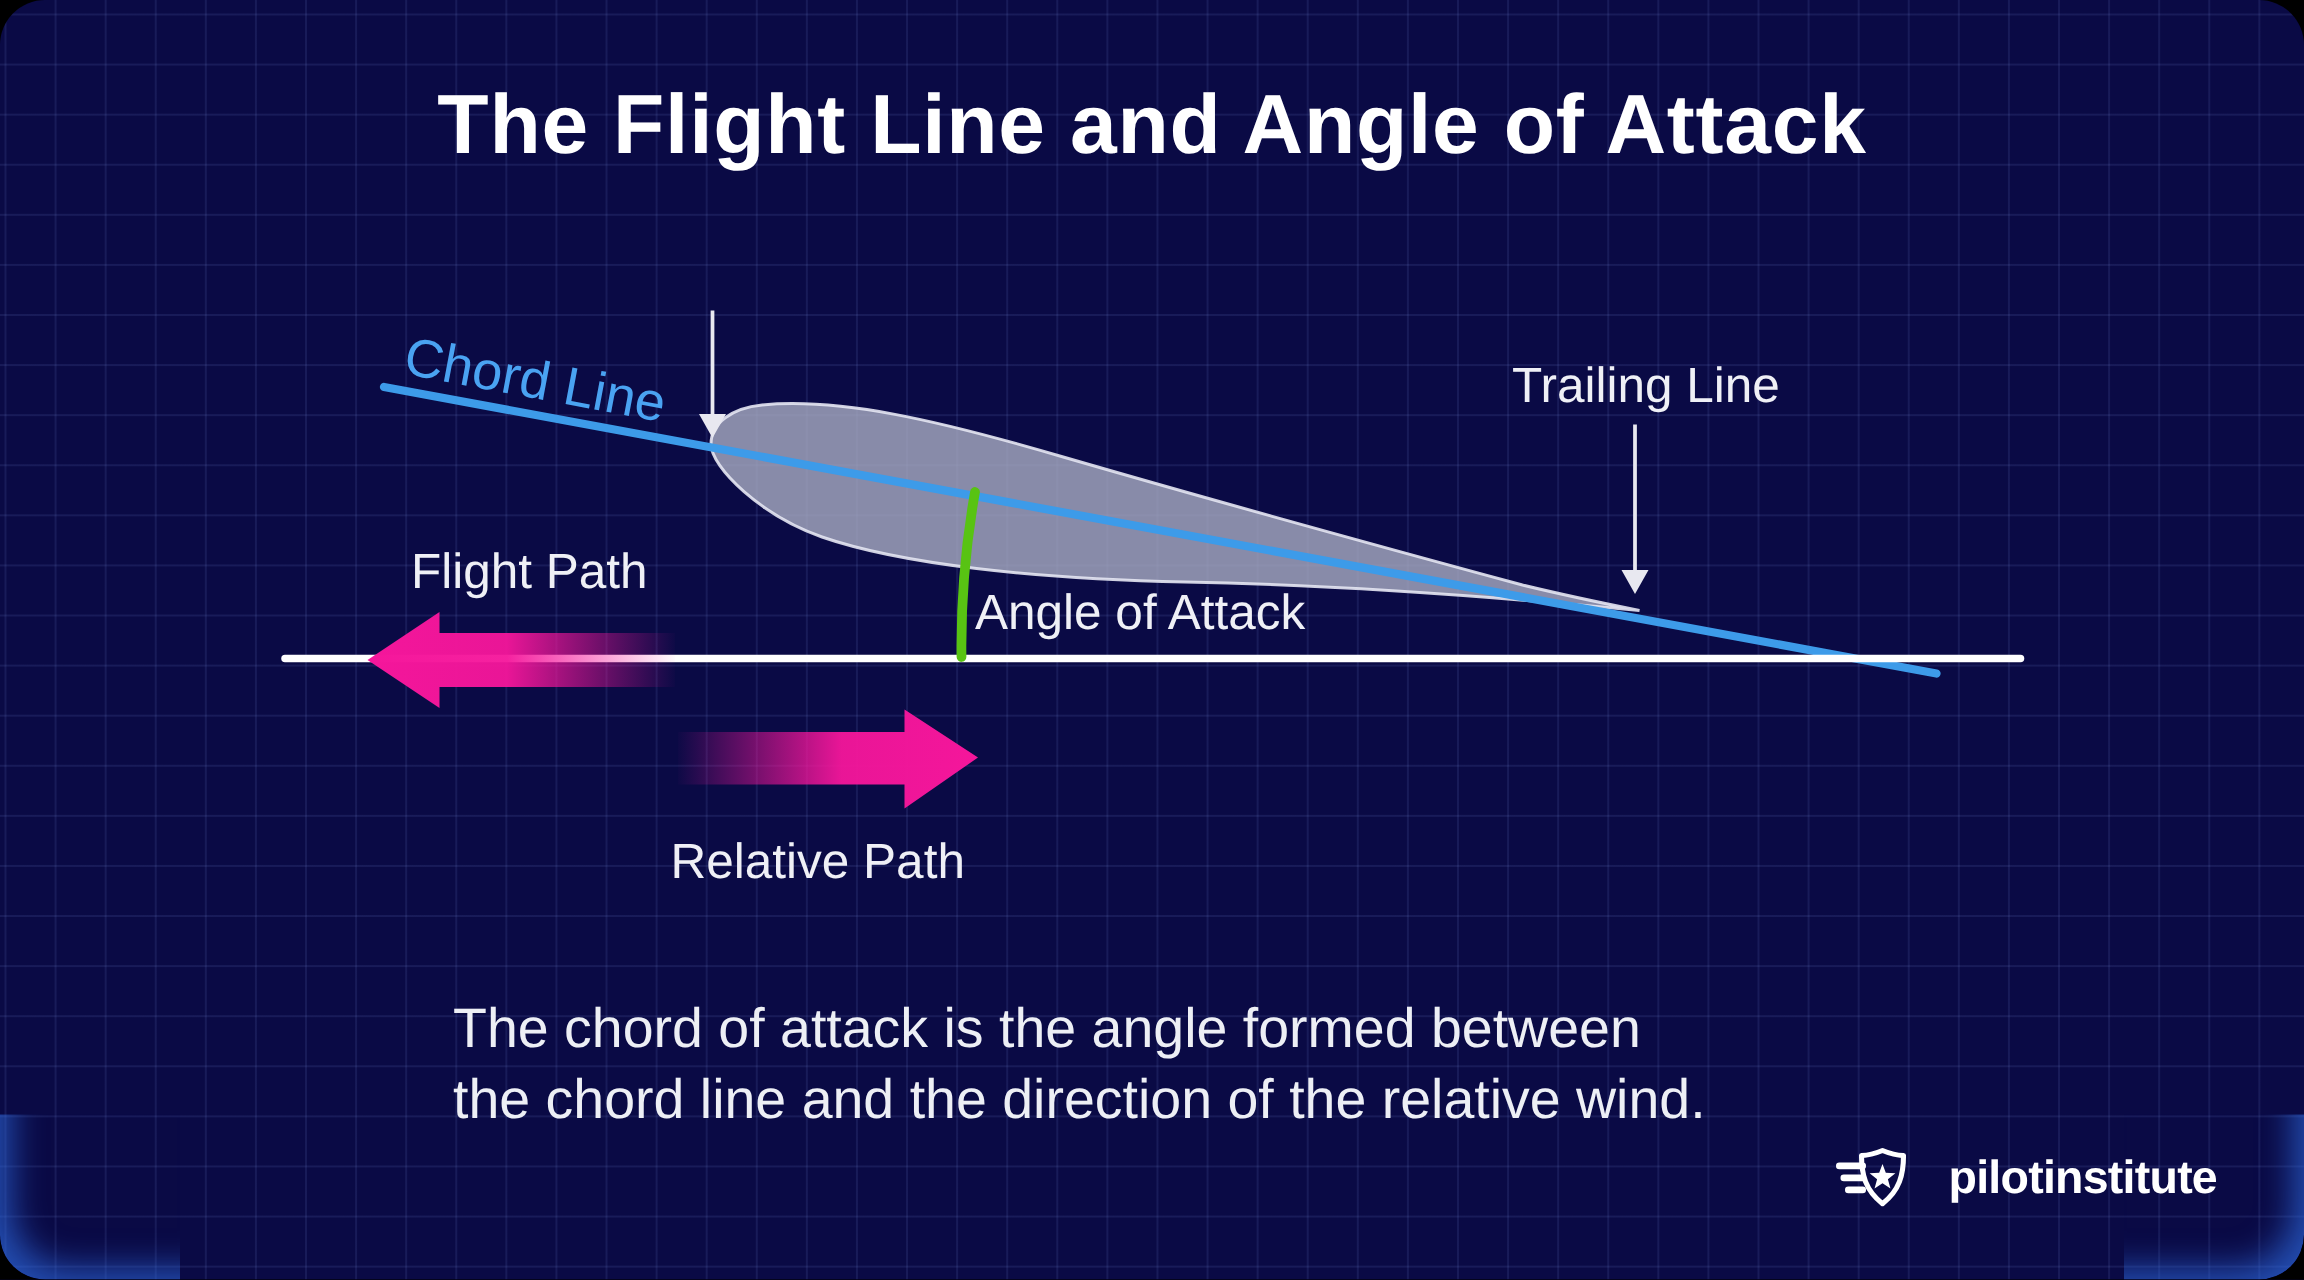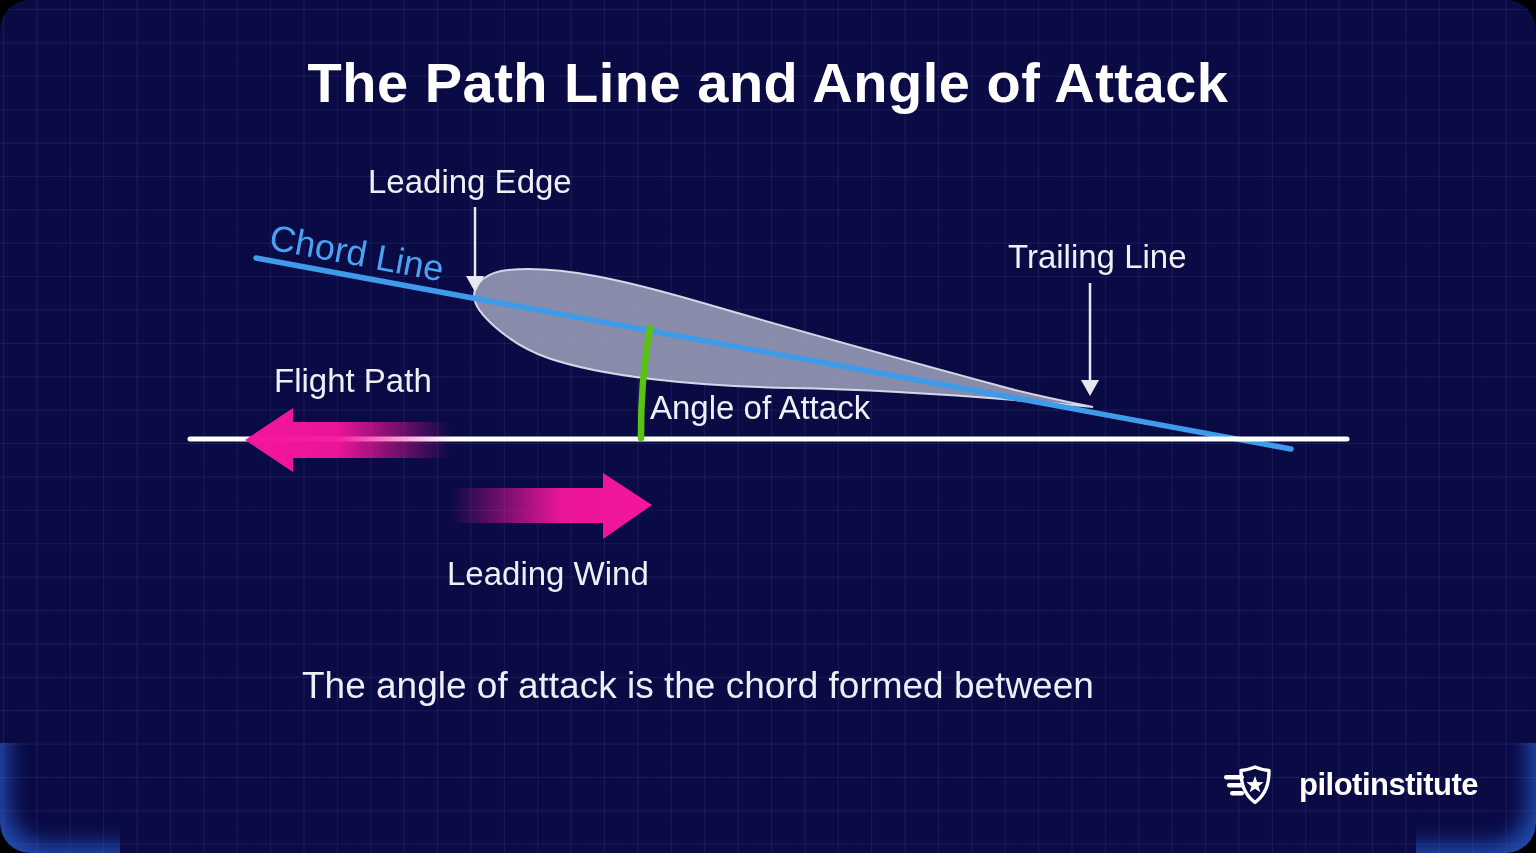--- a/index.html
+++ b/index.html
@@ -40,21 +40,21 @@
   }
 </style>
 </head>
 <body>
 
 <div class="card">
 
   <div class="corner-glow left"></div>
   <div class="corner-glow right"></div>
 
-  <div class="title">The Path Line and Angle of Attack</div>
+  <div class="title">The Flight Line and Angle of Attack</div>
 
   <svg class="diagram-svg" width="1536" height="853" viewBox="0 0 1536 853">
     <defs>
       <linearGradient id="pinkLeft" gradientUnits="userSpaceOnUse" x1="245" y1="0" x2="452" y2="0">
         <stop offset="0" stop-opacity="1" stop-color="#F5169B"></stop>
         <stop offset="0.45" stop-opacity="0.95" stop-color="#F5169B"></stop>
         <stop offset="1" stop-opacity="0" stop-color="#F5169B"></stop>
       </linearGradient>
       <linearGradient id="pinkRight" gradientUnits="userSpaceOnUse" x1="652" y1="0" x2="450" y2="0">
         <stop offset="0" stop-opacity="1" stop-color="#F5169B"></stop>
@@ -88,32 +88,32 @@
       <polygon points="1090,396 1081,380 1099,380" fill="#E8E8F0"></polygon>
     </g>
 
     <polygon fill="url(#pinkLeft)" points="245,440 293,408 293,422 450,422 450,458 293,458 293,472"></polygon>
 
     <polygon fill="url(#pinkRight)" points="652,505 603,473 603,488 452,488 452,523 603,523 603,539"></polygon>
 
     <text transform="translate(268,249) rotate(10.6)" font-family="Liberation Sans, sans-serif" font-size="36" fill="#4AA3F2">Chord Line</text>
   </svg>
 
-  <div class="label" style="left:368px;top:163px;">Leading Edge</div>
 
   <div class="label" style="left:1008px;top:238px;">Trailing Line</div>
 
   <div class="label" style="left:274px;top:362px;">Flight Path</div>
 
   <div class="label" style="left:650px;top:389px;text-align:center;">Angle of Attack</div>
 
-  <div class="label" style="left:447px;top:555px;">Leading Wind</div>
+  <div class="label" style="left:447px;top:555px;">Relative Path</div>
 
   <div class="caption">
-    <div>The angle of attack is the chord formed between</div>
+    <div>The chord of attack is the angle formed between</div>
+    <div>the chord line and the direction of the relative wind.</div>
   </div>
 
   <div class="logo">
     <svg width="52" height="46" viewBox="0 0 52 46">
       <g fill="#FFFFFF">
         <rect x="2" y="13" width="20" height="4.5" rx="2.2"></rect>
         <rect x="5" y="21" width="17" height="4.5" rx="2.2"></rect>
         <rect x="8" y="29" width="14" height="4.5" rx="2.2"></rect>
       </g>
       <path d="M33,5 C38.5,7.3 43.5,8.3 47,8.4 C47,21 44.5,31.5 33,40.5 C21.5,31.5 19,21 19,8.4 C22.5,8.3 27.5,7.3 33,5 Z" fill="none" stroke="#FFFFFF" stroke-width="3.4" stroke-linejoin="round"></path>

